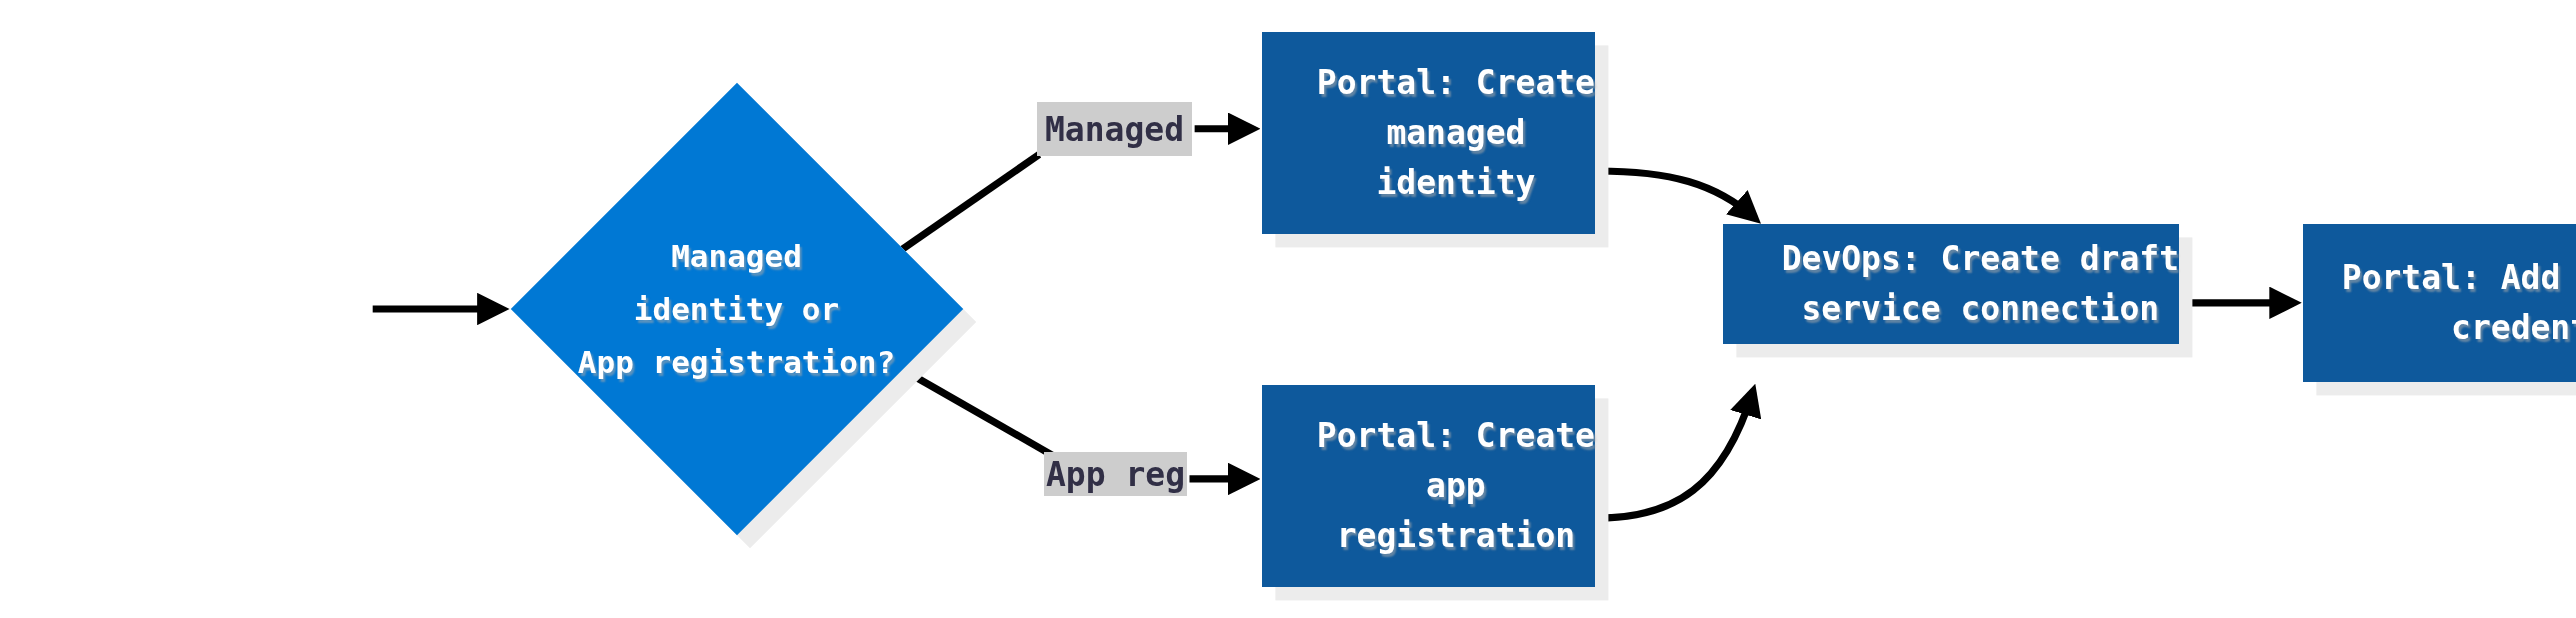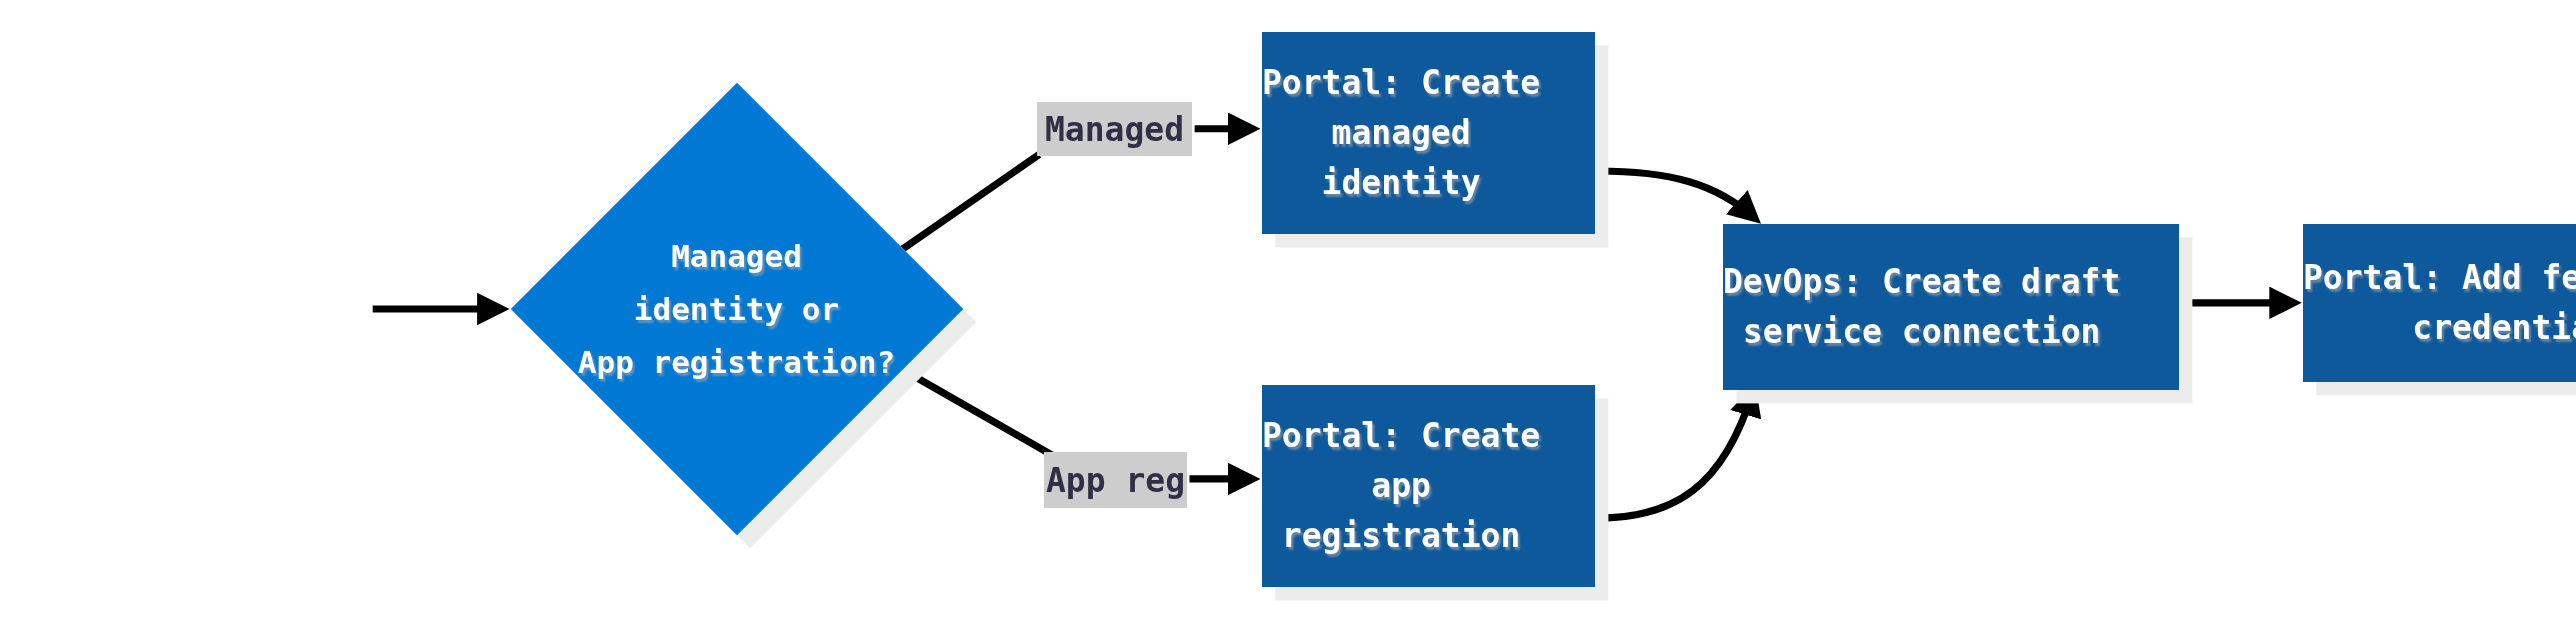--- a/index.html
+++ b/index.html
@@ -10,21 +10,21 @@
     font-family: "DejaVu Sans Mono", "Liberation Mono", monospace;
   }
   .canvas { position: relative; width: 4114px; height: 618px; background: #ffffff; }
 
   svg.connectors {
     position: absolute; left: 0; top: 0; z-index: 1;
   }
 
   .node {
     position: absolute;
-    display: flex; align-items: center; justify-content: flex-start;
+    display: flex; align-items: center; justify-content: flex-end;
     text-align: center;
     color: #ffffff;
     font-weight: bold;
     z-index: 3;
     box-shadow: 13.4px 13.4px 0 0 #ECECEC;
   }
   .node .node-label {
     white-space: pre-line;
     text-shadow: 2.1px 2.6px 2.1px rgba(170,170,170,0.55);
   }
@@ -56,27 +56,27 @@
 
   
   .branch-label {
     position: absolute;
     display: flex; align-items: center; justify-content: center;
     background: #CDCDCD; color: #312F46;
     font-size: 33px; font-weight: bold;
     z-index: 5;
   }
   .branch-managed { left: 1037px; top: 102px; width: 155px; height: 54px; }
-  .branch-appreg  { left: 1044px; top: 452px; width: 143px; height: 56px; }
+  .branch-appreg  { left: 1044px; top: 452px; width: 143px; height: 44px; }
 
   
   .process { background: #0E599C; font-size: 33px; line-height: 50px; }
   .create-mi     { left: 1262px; top: 32px;  width: 333px; height: 202px; }
   .create-ar     { left: 1262px; top: 385px; width: 333px; height: 202px; }
-  .devops-draft  { left: 1723px; top: 224px; width: 456px; height: 166px; }
+  .devops-draft  { left: 1723px; top: 224px; width: 456px; height: 120px; }
   .federated     { left: 2303px; top: 224px; width: 456px; height: 158px; }
 </style>
 </head>
 <body>
 
 <div class="canvas">
 
   <svg class="connectors" width="4114" height="618" viewBox="0 0 7985 1200">
     <defs>
       <marker id="ah" viewBox="0 0 12 12" refX="9" refY="6" markerWidth="4.5" markerHeight="4.5" orient="auto-start-reverse">

